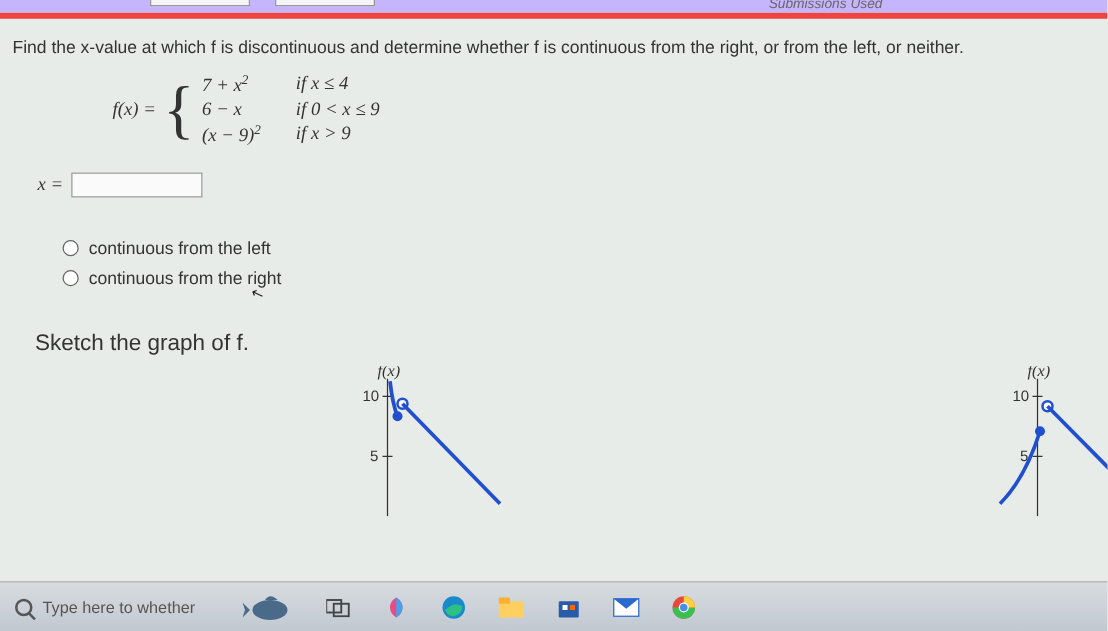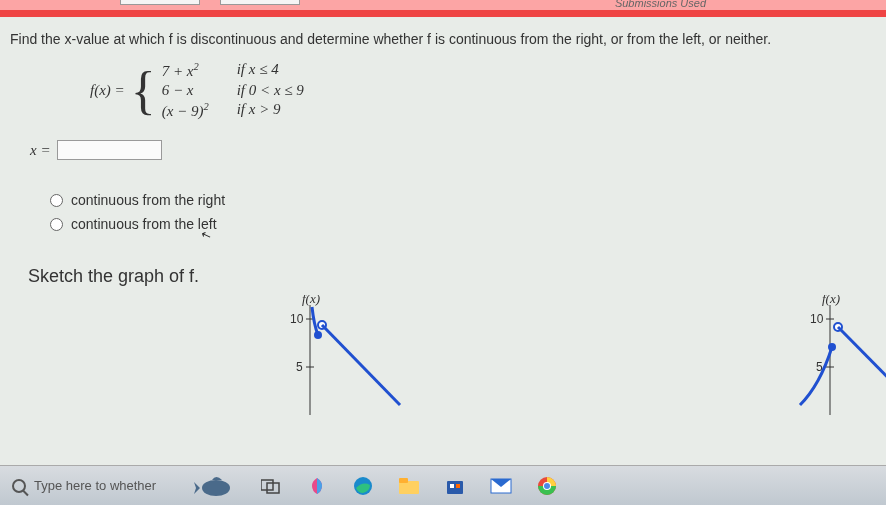--- a/index.html
+++ b/index.html
@@ -12,21 +12,21 @@
       height: 505px;
       font-family: Arial, Helvetica, sans-serif;
       background: #e8ece8;
       position: relative;
       overflow: hidden;
       font-size: 14px;
       color: #333;
     }
     .top-edge {
       height: 10px;
-      background: #fca5a5;
+      background: #c4b5fd;
       position: relative;
     }
     .top-boxes {
       position: absolute;
       top: -5px;
       left: 120px;
       display: flex;
       gap: 20px;
     }
     .top-box {
@@ -38,21 +38,21 @@
     .top-right-text {
       position: absolute;
       top: -3px;
       right: 180px;
       font-size: 11px;
       color: #666;
       font-style: italic;
     }
     .content {
       padding: 8px 10px 0 10px;
-      border-top: 7px solid #ef4444;
+      border-top: 5px solid #ef4444;
     }
     .question-text {
       font-size: 14px;
       padding: 6px 0;
       color: #333;
     }
     .piecewise {
       display: flex;
       align-items: center;
       margin-left: 80px;
@@ -223,25 +223,25 @@
   <div class="x-equals">
     <span>x =</span>
     <div class="x-input"></div>
   </div>
 
   <span class="cursor-arrow">↖</span>
 
   <div class="radio-group">
     <div class="radio-option">
       <span class="radio-circle"></span>
-      <span>continuous from the right</span>
+      <span>continuous from the left</span>
     </div>
     <div class="radio-option">
       <span class="radio-circle"></span>
-      <span>continuous from the left</span>
+      <span>continuous from the right</span>
     </div>
   </div>
 
   <div class="sketch-label">Sketch the graph of f.</div>
 
   <div class="graphs">
     <div class="graph">
       <svg width="140" height="120" viewBox="0 0 140 120">
         <line x1="40" y1="10" x2="40" y2="120" stroke="#333" stroke-width="1"></line>
         <text x="32" y="8" font-size="13" font-family="serif" font-style="italic" fill="#333">f(x)</text>

